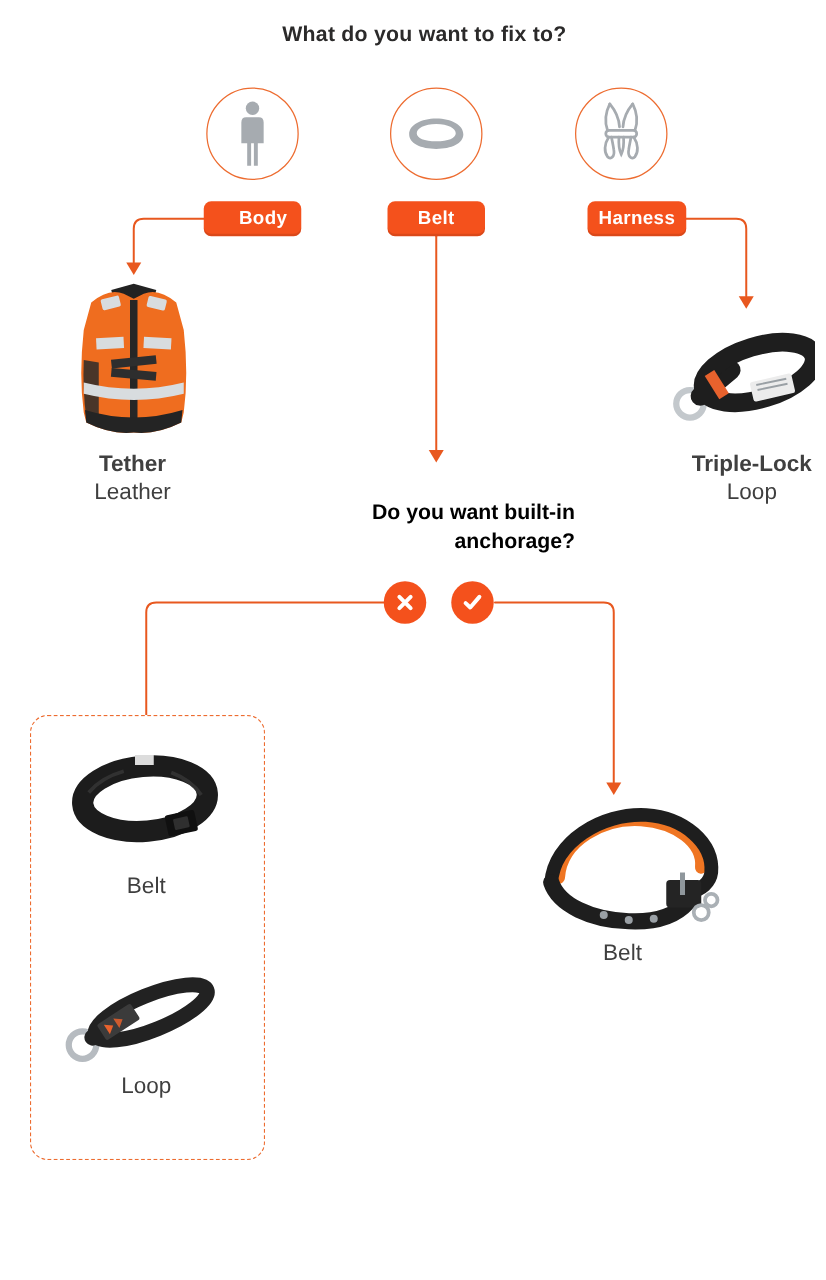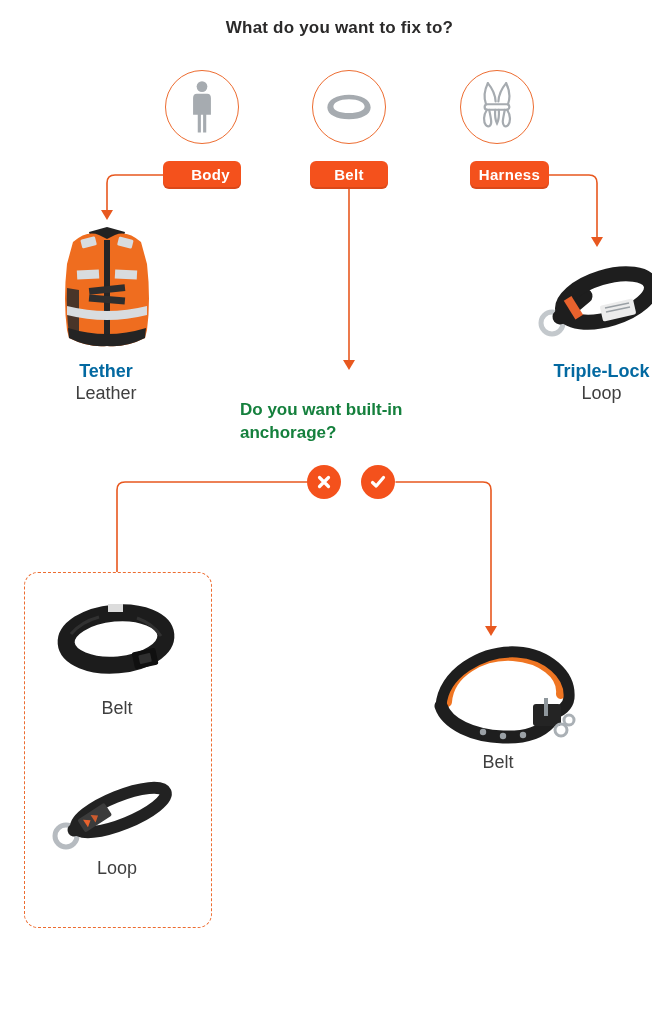--- a/index.html
+++ b/index.html
@@ -6,22 +6,22 @@
   .canvas{
     position:relative;width:643px;height:1024px;margin:0 auto;background:#fff;
     font-family:"Liberation Sans", sans-serif;overflow:hidden;
   }
   .connectors{position:absolute;left:0;top:0;width:661px;height:1024px;pointer-events:none;}
   .title{
     position:absolute;left:0;top:18px;width:661px;text-align:center;margin:0;
     font-size:17px;font-weight:700;color:#2b2a2a;letter-spacing:.2px;
   }
   .q2{
-    position:absolute;left:231px;top:398px;width:220px;text-align:left;margin:0;
-    font-size:17px;font-weight:700;color:#15803d;line-height:23px;
+    position:absolute;left:231px;top:398px;width:220px;text-align:right;margin:0;
+    font-size:17px;font-weight:700;color:#000000;line-height:23px;
   }
   .opt-circle{
     position:absolute;top:70px;width:74px;height:74px;border-radius:50%;
     border:1.5px solid #ED6C30;box-sizing:border-box;
     display:flex;align-items:center;justify-content:center;background:#fff;
   }
   .c-body{left:156px;} .c-belt{left:303px;} .c-harness{left:451px;}
   .opt-btn{
     position:absolute;top:161px;height:28px;border:none;border-radius:6px;
     background:#F4511C;color:#fff;font-family:"Liberation Sans",sans-serif;
@@ -39,21 +39,21 @@
     position:absolute;left:15px;top:572px;width:188px;height:356px;
     border:1.5px dashed #ED6C30;border-radius:14px;box-sizing:border-box;background:#fff;
   }
   .product-img{position:absolute;}
   .p-jacket{left:46px;top:226px;}
   .p-triple{left:524px;top:250px;}
   .p-blade{left:42px;top:598px;}
   .p-fixed{left:36px;top:766px;}
   .p-leather{left:418px;top:642px;}
   .p-label{position:absolute;text-align:center;line-height:22px;}
-  .p-label .product-name{font-size:18px;font-weight:700;color:#0369a1;}
+  .p-label .product-name{font-size:18px;font-weight:700;color:#404040;}
   .p-label .product-type{font-size:18px;font-weight:400;color:#3f3f3f;}
   .l-jacket{left:27px;top:360px;width:140px;}
   .l-triple{left:520px;top:360px;width:145px;}
   .l-blade{left:29px;top:697px;width:158px;}
   .l-fixed{left:29px;top:857px;width:158px;}
   .l-leather{left:405px;top:751px;width:168px;}
 </style>
 </head>
 <body>
 

